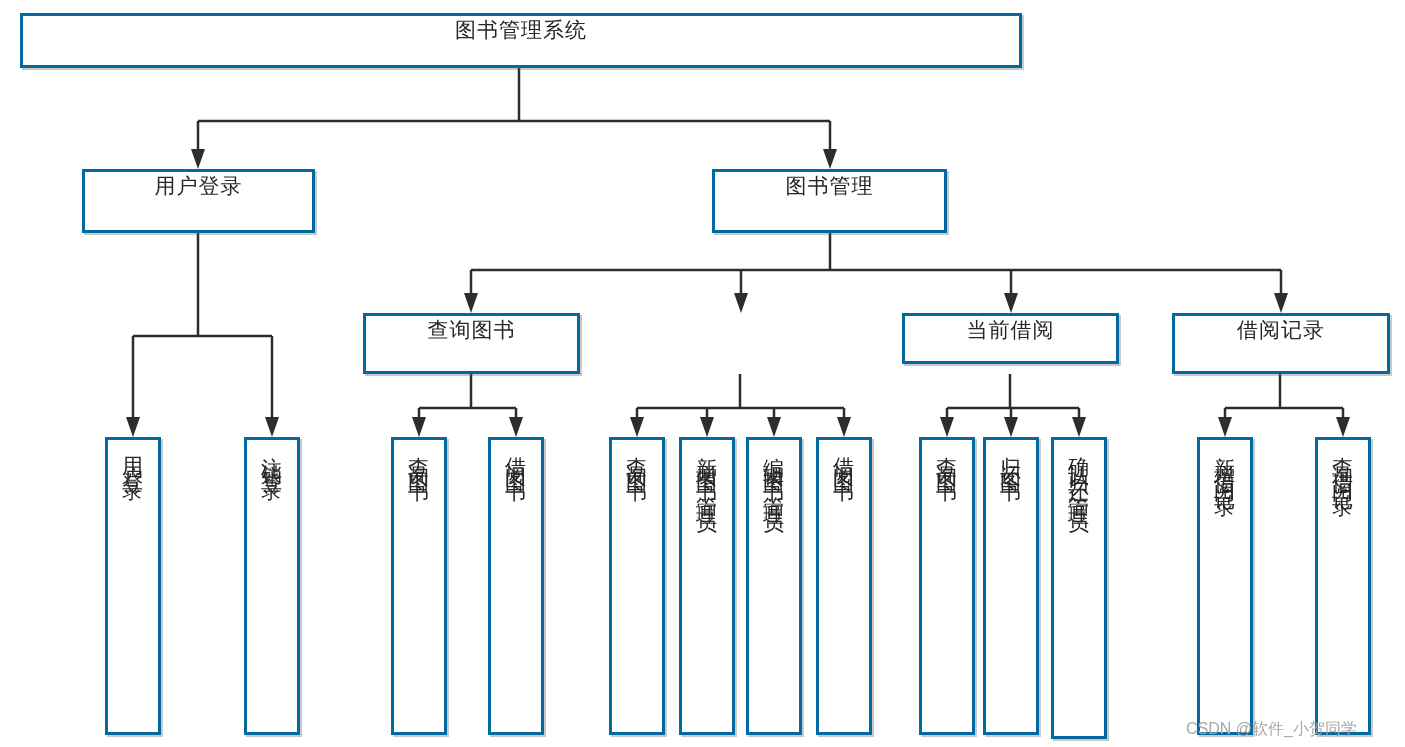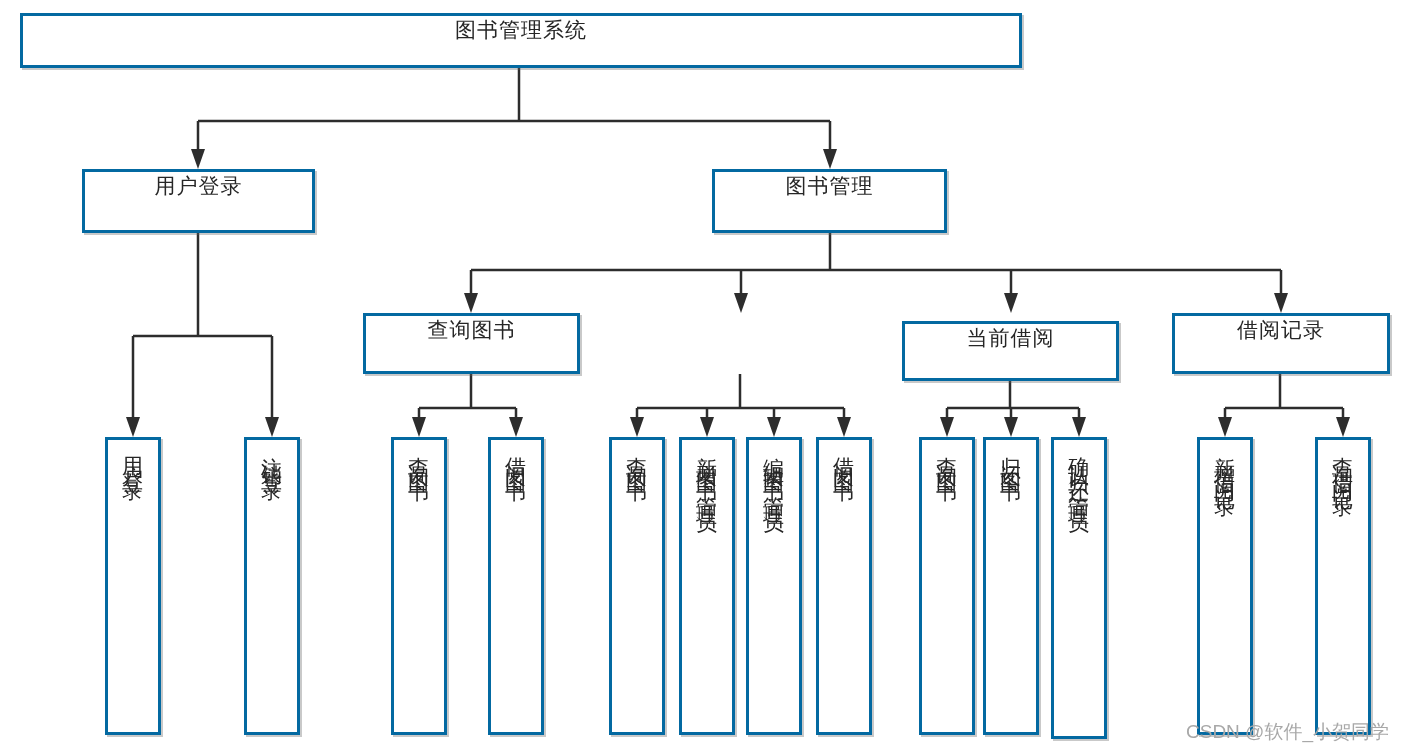--- a/index.html
+++ b/index.html
@@ -27,21 +27,21 @@
   .vtext{
     writing-mode:vertical-rl;
     text-orientation:mixed;
     letter-spacing:8px;
     line-height:1;
     white-space:nowrap;
   }
   .watermark{
     position:absolute;
     left:1186px;top:719px;
-    font-size:19px;
+    font-size:16px;
     color:#a8a8a8;
     z-index:2;
     white-space:nowrap;
   }
   .stroke{stroke:#2d2d2d;stroke-width:2.5;fill:none;}
   .arrow{fill:#2d2d2d;stroke:none;}
 </style>
 </head>
 <body>
 
@@ -97,21 +97,21 @@
   <div class="node hbox" style="left:82px;top:169px;width:233px;height:64px">
     <span>用户登录</span>
   </div>
   <div class="node hbox" style="left:712px;top:169px;width:235px;height:64px">
     <span>图书管理</span>
   </div>
 
   <div class="node hbox" style="left:363px;top:313px;width:217px;height:61px">
     <span>查询图书</span>
   </div>
-  <div class="node hbox" style="left:902px;top:321px;width:217px;height:60px">
+  <div class="node hbox" style="left:902px;top:313px;width:217px;height:51px">
     <span>当前借阅</span>
   </div>
   <div class="node hbox" style="left:1172px;top:313px;width:218px;height:61px">
     <span>借阅记录</span>
   </div>
 
   <div class="node vbox" style="left:105px;top:437px;width:56px;height:298px">
     <span class="vtext">用户登录</span>
   </div>
   <div class="node vbox" style="left:244px;top:437px;width:56px;height:298px">

